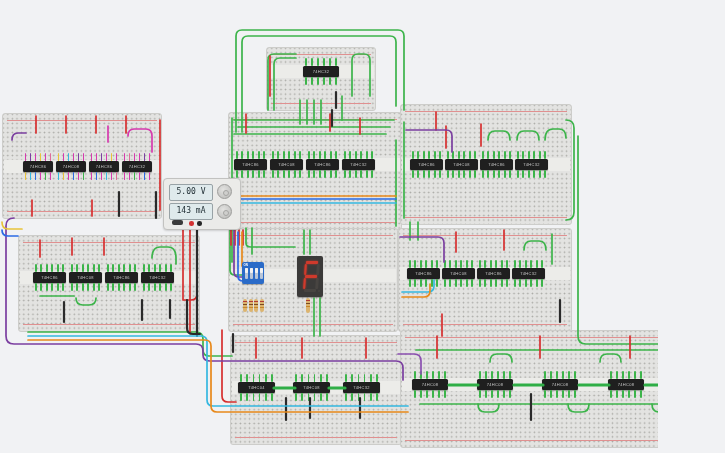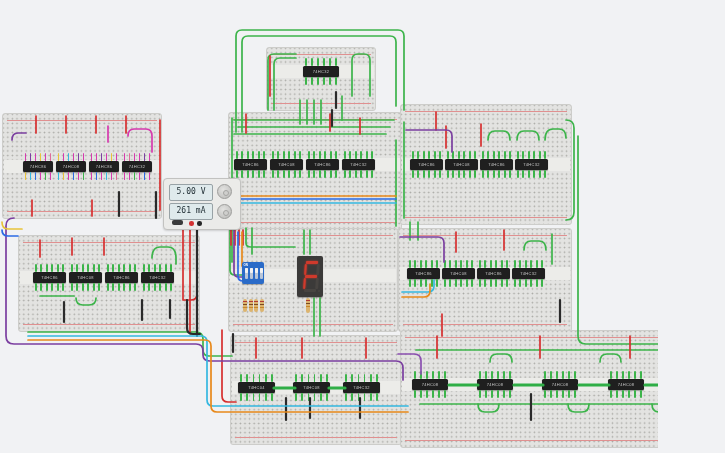--- a/index.html
+++ b/index.html
@@ -241,21 +241,21 @@
       <path d="M238,232 L238,276 Q238,281 243,281" fill="none" stroke="#2b6be4" stroke-width="1.7" stroke-linecap="round" stroke-linejoin="round"></path>
       <path d="M2,230 Q2,236 8,236 L18,236" fill="none" stroke="#2b6be4" stroke-width="1.7" stroke-linecap="round" stroke-linejoin="round"></path>
       <path d="M28,340 L205,340 Q211,340 211,346 L211,406 Q211,412 217,412 L408,412" fill="none" stroke="#e8891a" stroke-width="1.7" stroke-linecap="round" stroke-linejoin="round"></path>
       <path d="M230,196 L396,196" fill="none" stroke="#e8891a" stroke-width="1.7" stroke-linecap="round" stroke-linejoin="round"></path>
       <path d="M402,297 L424,297 Q430,297 430,291 L430,284" fill="none" stroke="#e8891a" stroke-width="1.7" stroke-linecap="round" stroke-linejoin="round"></path>
       <path d="M242,232 L242,266" fill="none" stroke="#e8891a" stroke-width="1.7" stroke-linecap="round" stroke-linejoin="round"></path>
     </svg>
 
   <div class="psu">
     <div class="lcd" style="top:5px">5.00 V</div>
-    <div class="lcd" style="top:24px">261 mA</div>
+    <div class="lcd" style="top:24px">143 mA</div>
     <div class="knob" style="top:5px"></div>
     <div class="knob" style="top:25px"></div>
     <div class="term-block"></div>
     <div class="term" style="left:25px;background:#d23030"></div>
     <div class="term" style="left:33px;background:#262626"></div>
   </div>
 
   <div class="sseg" aria-label="F">
     <div class="inner">
       <div class="seg" style="left: 6px; top: 4px; width: 12px; height: 2.6px; background: rgb(207, 58, 44); box-shadow: rgb(207, 58, 44) 0px 0px 2px;"></div>

